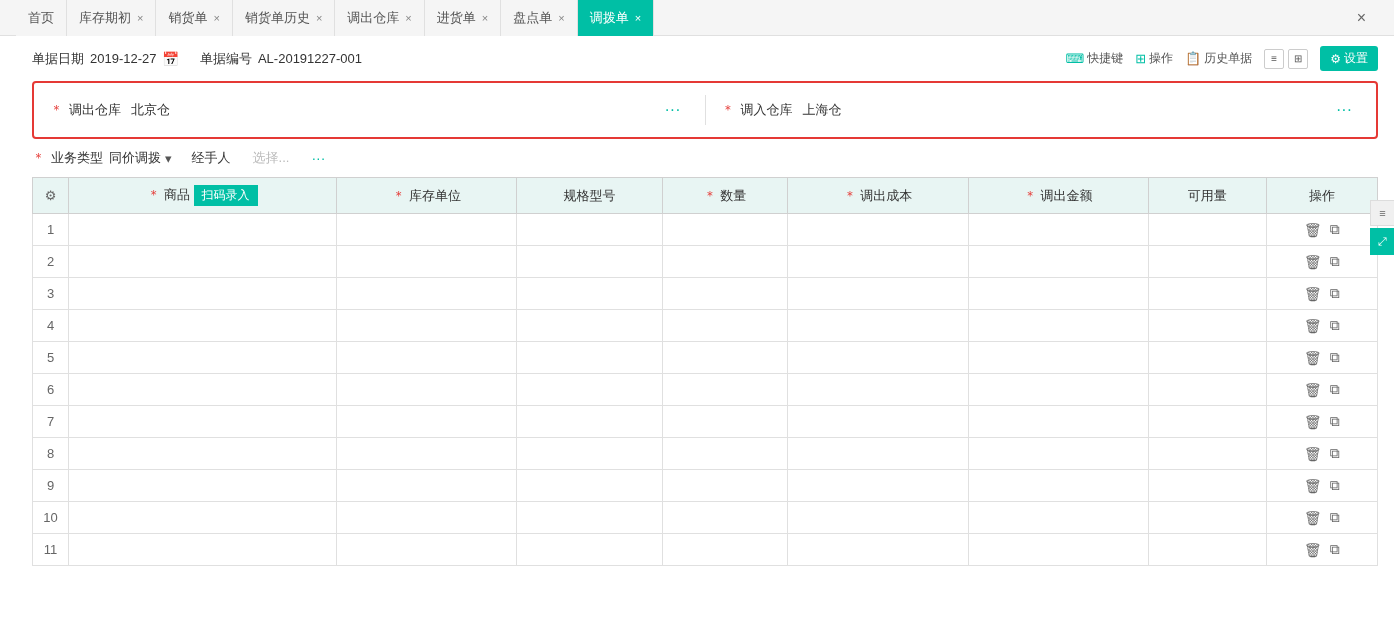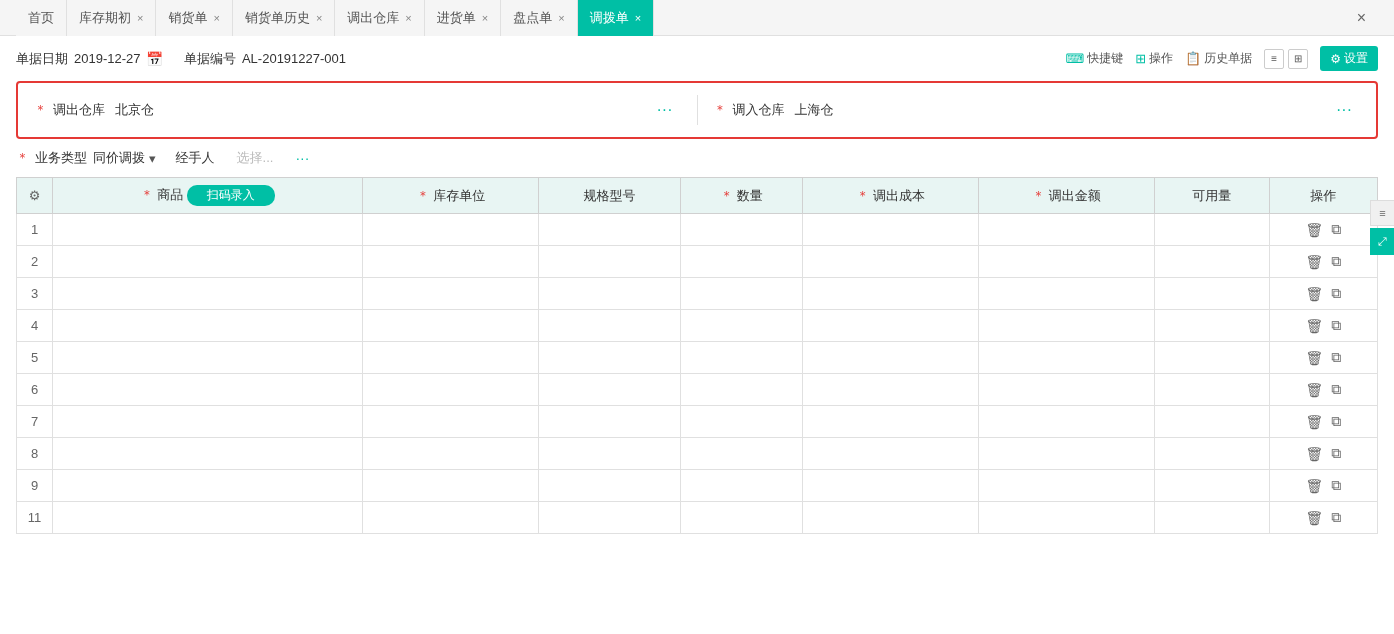--- a/index.html
+++ b/index.html
@@ -47,20 +47,21 @@
       padding: 0 12px;
       cursor: pointer;
       font-size: 16px;
       color: #666;
     }
 
     
     .content {
       padding: 10px 16px;
       background: #fff;
+      margin-left: 16px;
     }
 
     
     .form-header {
       display: flex;
       align-items: center;
       margin-bottom: 10px;
       gap: 20px;
     }
     .form-field {
@@ -207,22 +208,22 @@
       background: #fff8e1 !important;
       font-weight: normal;
       color: #333;
     }
     .subtotal-row td.label { text-align: right; color: #666; }
 
     .scan-btn {
       background: #00bfa5;
       color: #fff;
       border: none;
-      border-radius: 10px;
-      padding: 2px 20px;
+      border-radius: 0;
+      padding: 2px 8px;
       font-size: 12px;
       cursor: pointer;
     }
 
     .gear-col { width: 36px; }
     .gear-icon-cell {
       display: flex;
       align-items: center;
       justify-content: center;
       cursor: pointer;
@@ -563,20 +564,36 @@
         <td></td>
         <td></td>
         <td>
           <div class="op-icons">
             <span class="op-icon">🗑</span>
             <span class="op-icon">⧉</span>
           </div>
         </td>
       </tr>
           <tr>
+        <td class="row-num">10</td>
+        <td></td>
+        <td></td>
+        <td></td>
+        <td></td>
+        <td></td>
+        <td></td>
+        <td></td>
+        <td>
+          <div class="op-icons">
+            <span class="op-icon">🗑</span>
+            <span class="op-icon">⧉</span>
+          </div>
+        </td>
+      </tr>
+          <tr>
         <td class="row-num">11</td>
         <td></td>
         <td></td>
         <td></td>
         <td></td>
         <td></td>
         <td></td>
         <td></td>
         <td>
           <div class="op-icons">

